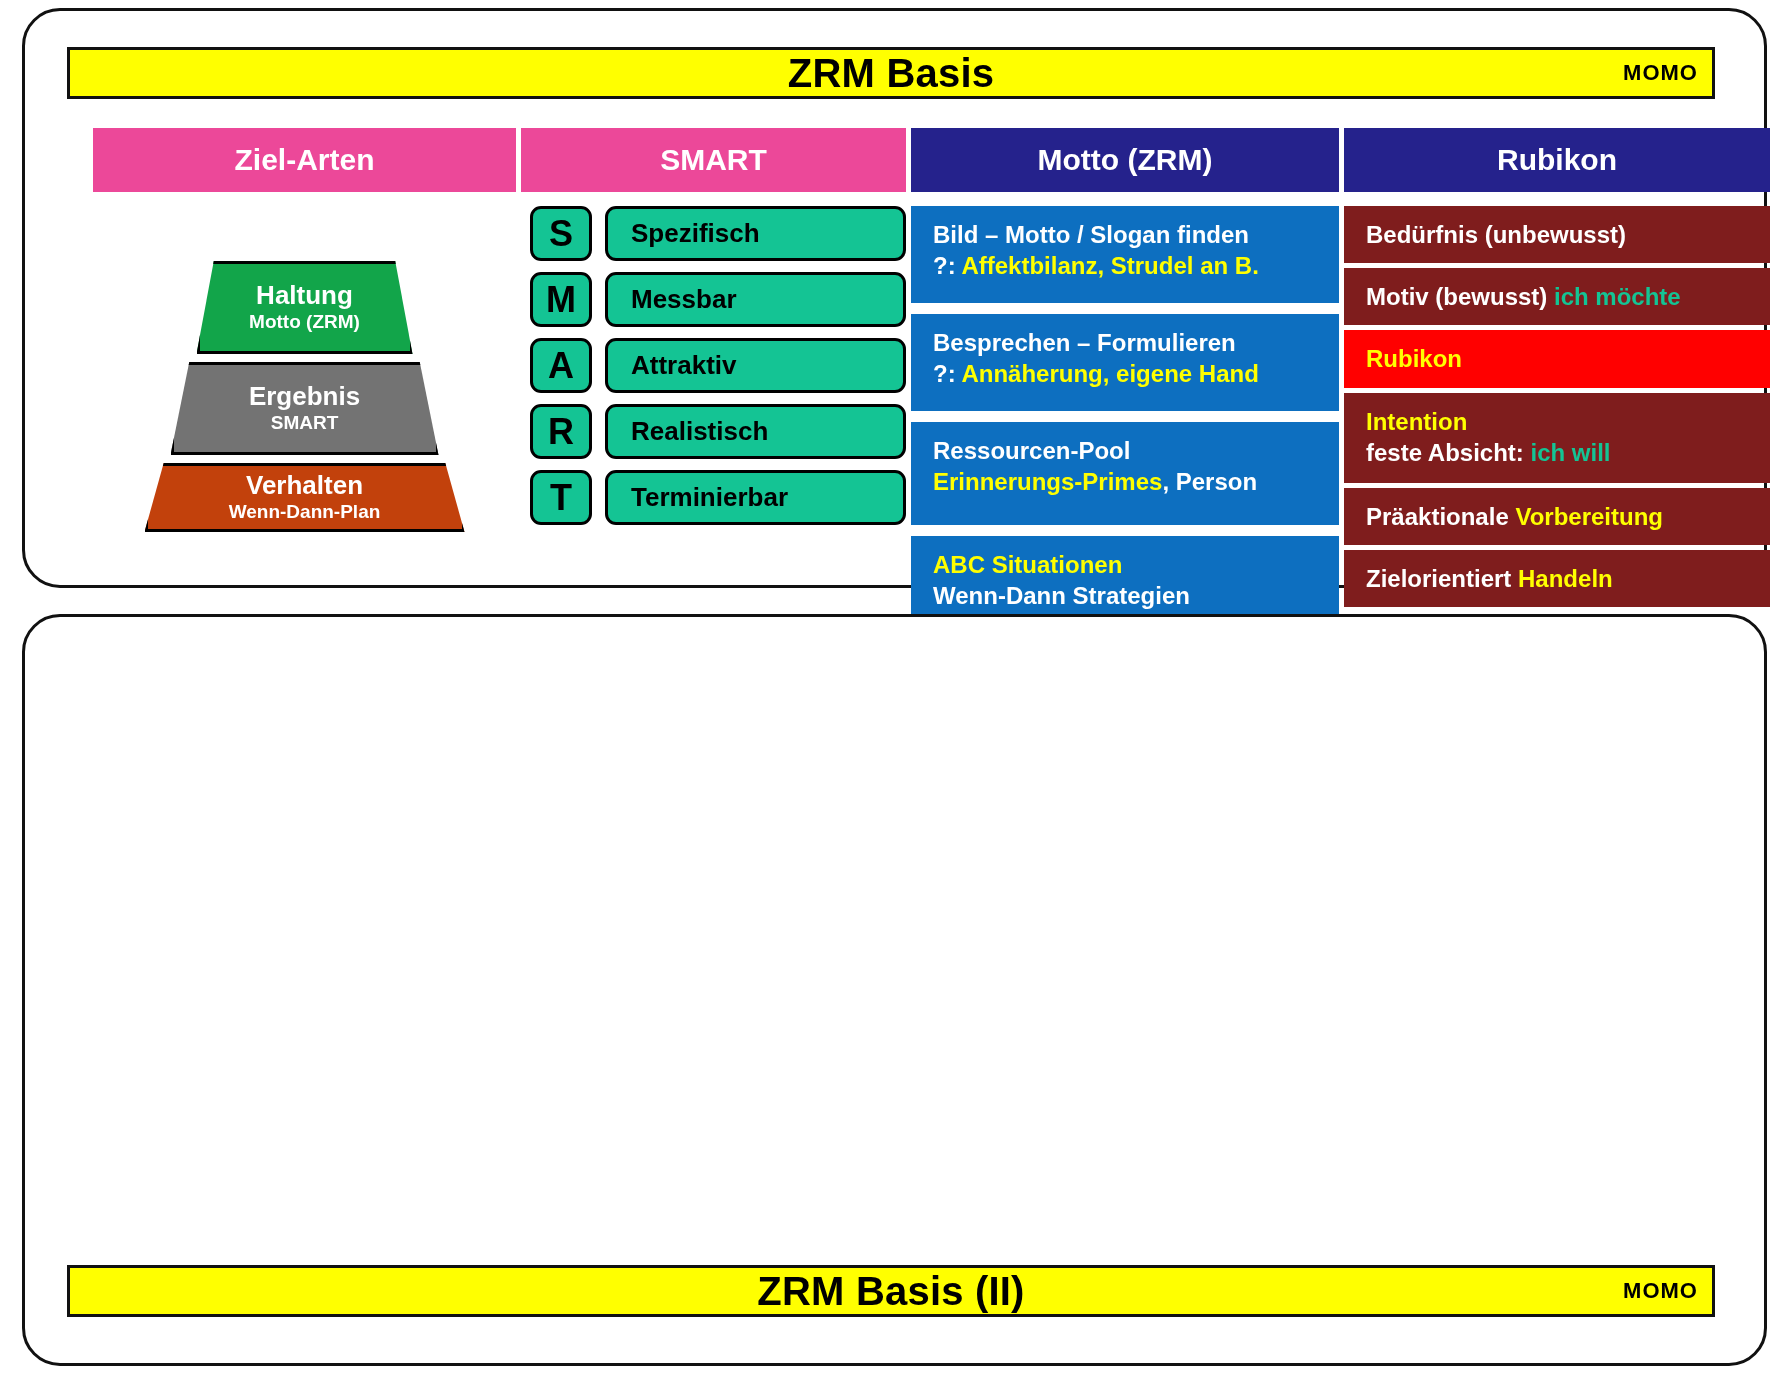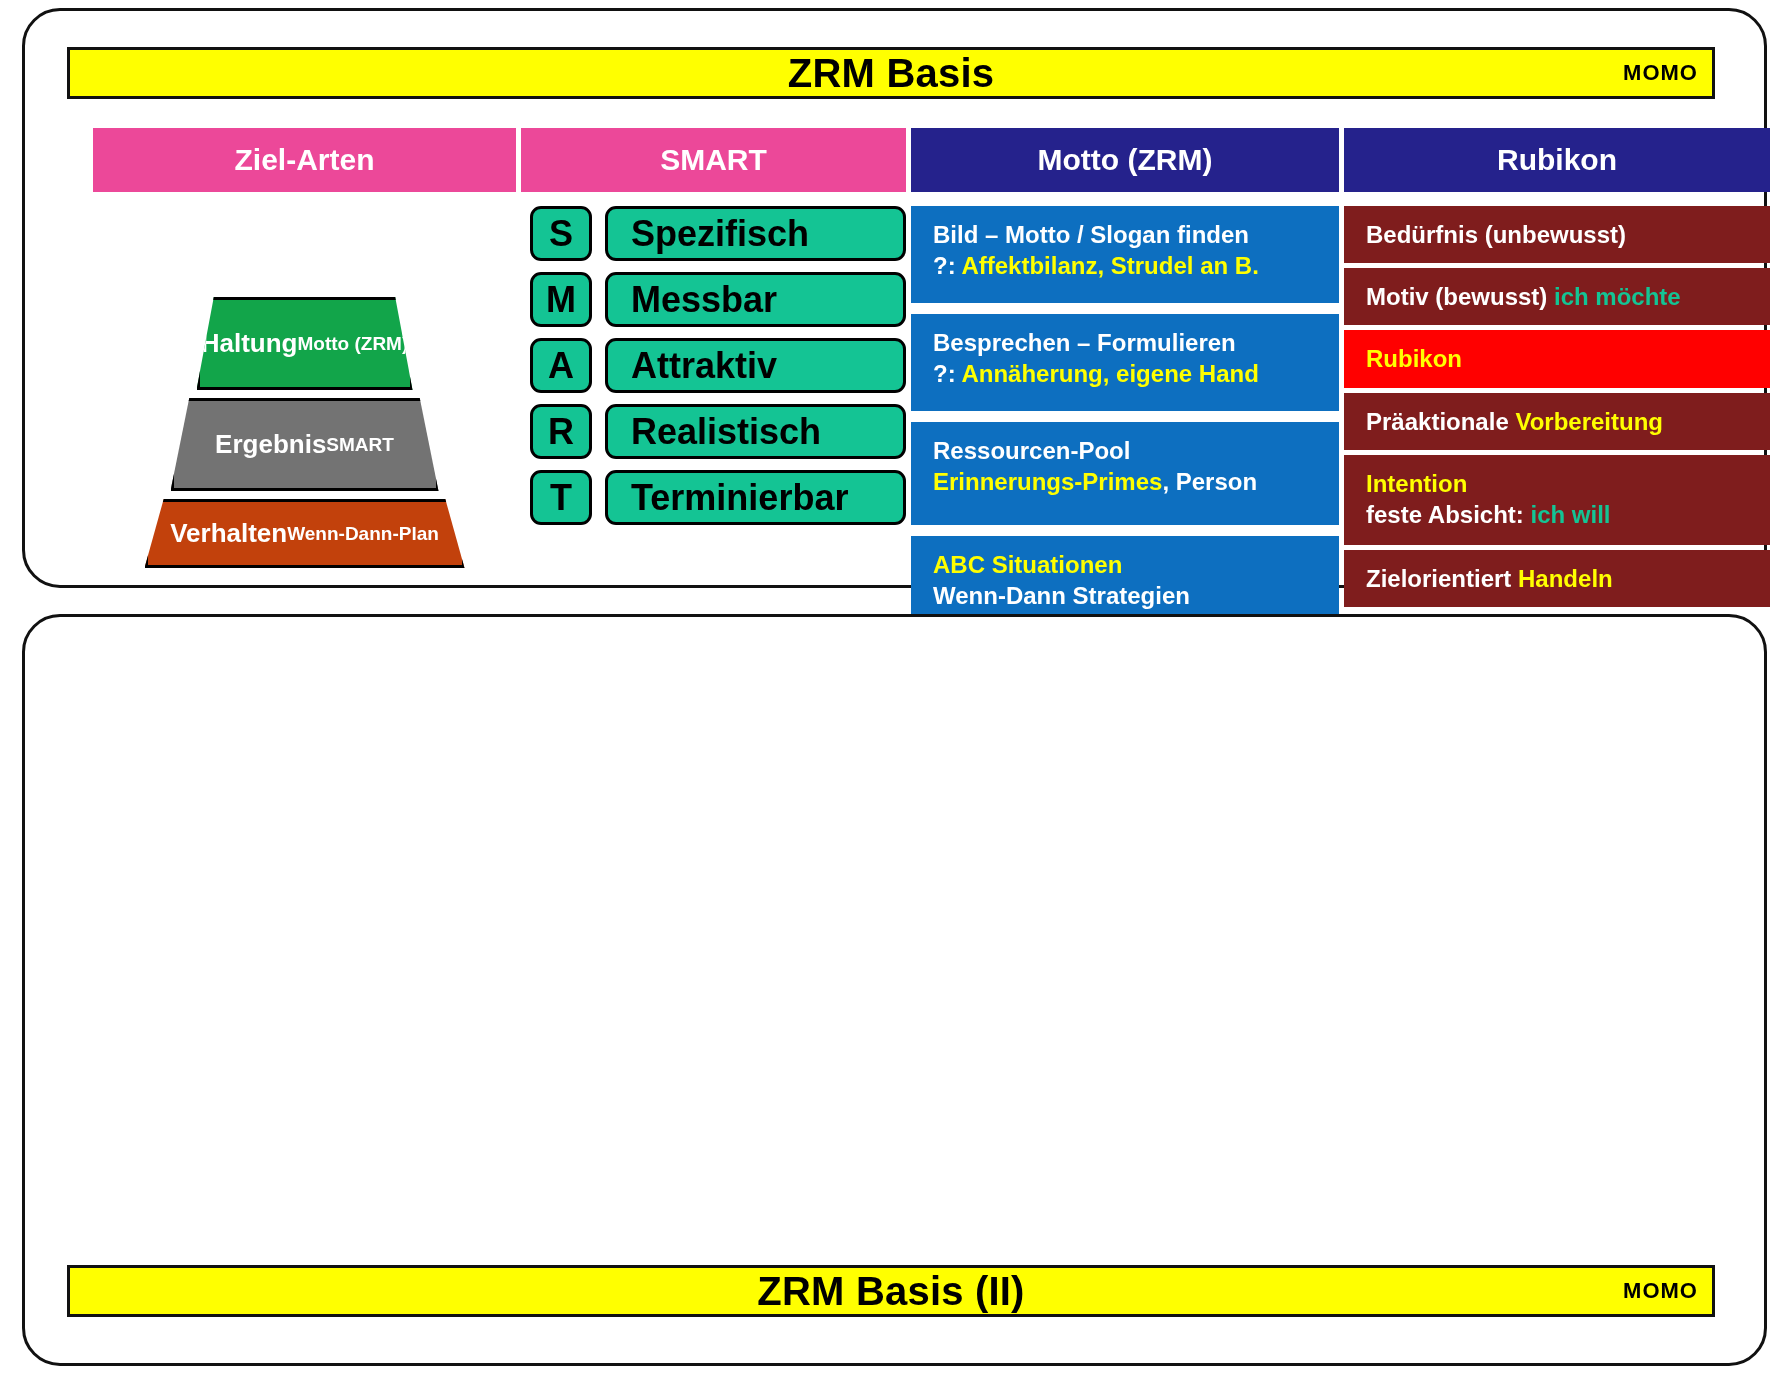--- a/index.html
+++ b/index.html
@@ -54,23 +54,23 @@
   #head-ziel   { left: 68px;   top: 117px; width: 423px; }
   #head-smart  { left: 496px;  top: 117px; width: 385px; }
   #head-motto  { left: 886px;  top: 117px; width: 428px; }
   #head-rubi   { left: 1319px; top: 117px; width: 426px; }
 
   
   .pyramid { position: absolute; left: 68px; top: 195px; width: 423px; height: 370px; }
   .trap {
     position: absolute; left: 50%; transform: translateX(-50%);
     border: 3px solid #000;
-    display: flex; flex-direction: row;
+    display: flex; flex-direction: column;
     align-items: center; justify-content: center;
-    color: #fff; text-align: center; margin-top: 36px;
+    color: #fff; text-align: center;
   }
   .trap .t1 { font-size: 26px; font-weight: bold; line-height: 1.05; }
   .trap .t2 { font-size: 19px; font-weight: bold; line-height: 1.1; margin-top: 2px; }
   #trap-haltung {
     top: 55px; width: 216px; height: 93px; background: #12a54a;
     clip-path: polygon(8% 0, 92% 0, 100% 100%, 0% 100%);
   }
   #trap-ergebnis {
     top: 156px; width: 268px; height: 93px; background: #737373;
     clip-path: polygon(7% 0, 93% 0, 100% 100%, 0% 100%);
@@ -88,21 +88,21 @@
     background: #14c494; border: 3px solid #000; border-radius: 11px;
     display: flex; align-items: center; justify-content: center;
     font-size: 36px; font-weight: bold; color: #000;
     margin-left: 9px;
   }
   .smart-label {
     margin-left: 13px; flex: 1; height: 55px;
     background: #14c494; border: 3px solid #000; border-radius: 11px;
     display: flex; align-items: center;
     padding-left: 23px;
-    font-size: 36px; font-weight: bold; color: #000;
+    font-size: 26px; font-weight: bold; color: #000;
   }
 
   
   .motto { position: absolute; left: 886px; top: 195px; width: 428px; }
   .motto-cell {
     background: #0d6fc0; color: #fff;
     padding: 14px 16px 14px 22px;
     margin-bottom: 11px;
     font-size: 24px; font-weight: bold; line-height: 1.28;
   }
@@ -208,28 +208,28 @@
     <div class="rubikon">
       <div class="rub-cell">
         <span>Bedürfnis (unbewusst)</span>
       </div>
       <div class="rub-cell">
         <span>Motiv (bewusst) </span><span class="t">ich möchte</span>
       </div>
       <div class="rub-cell red">
         <span class="y">Rubikon</span>
       </div>
-      <div class="rub-cell">
-        <span>Präaktionale </span><span class="y">Vorbereitung</span>
-      </div>
       <div class="rub-cell tall">
         <div class="y">Intention</div>
         <div><span>feste Absicht: </span><span class="t">ich will</span></div>
       </div>
       <div class="rub-cell">
+        <span>Präaktionale </span><span class="y">Vorbereitung</span>
+      </div>
+      <div class="rub-cell">
         <span>Zielorientiert </span><span class="y">Handeln</span>
       </div>
     </div>
   </div>
 
   <div class="panel" id="panel-bottom">
 
     <div class="banner" id="banner-bottom">
       <div class="banner-title">ZRM Basis (II)</div>
       <div class="banner-badge">MOMO</div>

